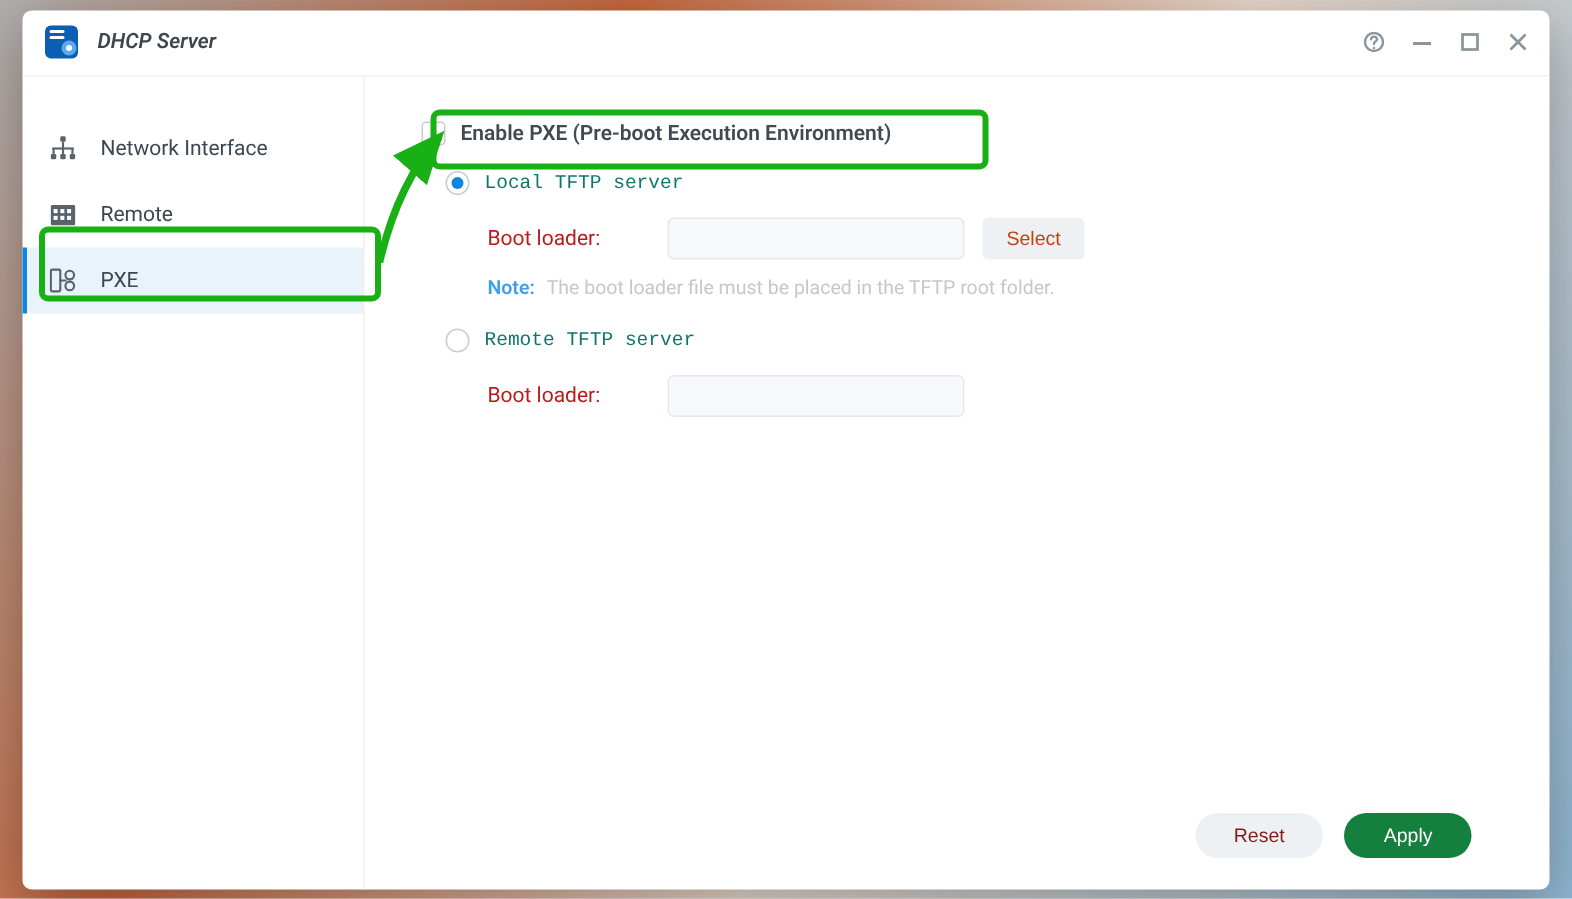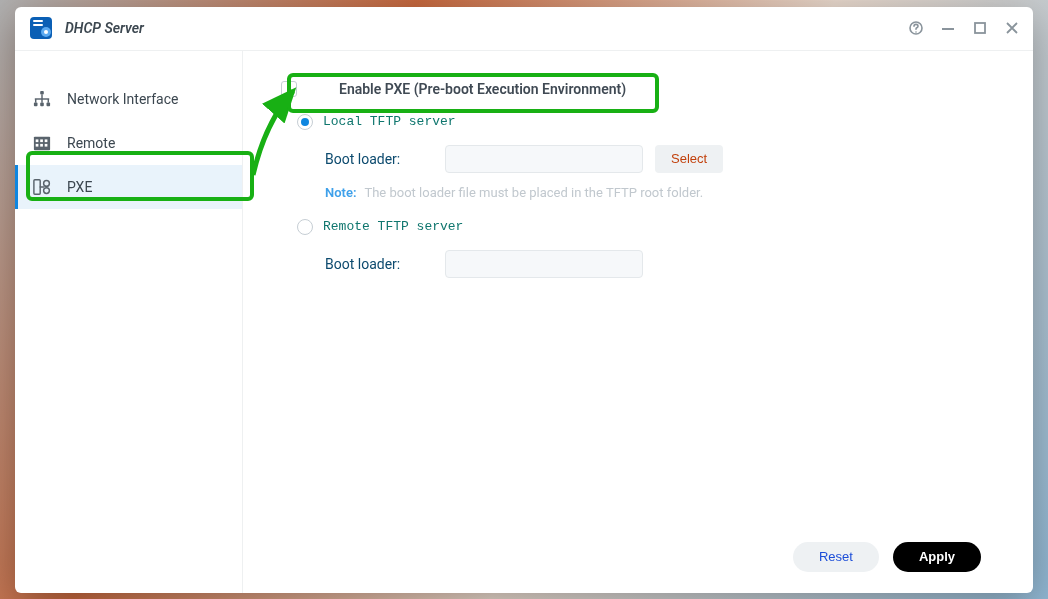--- a/index.html
+++ b/index.html
@@ -67,53 +67,53 @@
     position: relative;
     display: flex;
     flex-direction: column;
   }
   .content-inner { flex: 1; overflow: auto; }
   .ck-row { display: flex; align-items: center; height: 24px; padding: 6px 8px; }
   .checkbox {
     width: 16px; height: 16px; border: 1px solid #c6ced4; border-radius: 3px;
     margin-right: 10px; background: #fff;
   }
-  .ck-label { font-size: 14px; font-weight: 600; color: #404a54; margin-left: 32px; }
+  .ck-label { font-size: 14px; font-weight: 600; color: #404a54; }
   .indent { padding-left: 24px; margin-top: 10px; }
   .indent.deep { padding-left: 52px; }
   .radio-row { display: flex; align-items: center; height: 22px; margin-bottom: 12px; }
   .radio {
     width: 16px; height: 16px; border: 1px solid #c6ced4; border-radius: 50%;
     margin-right: 10px; display: flex; align-items:center; justify-content:center; background:#fff;
   }
   .radio .dot { width: 8px; height: 8px; border-radius: 50%; background: #0e86e0; }
   .field-row { display: flex; align-items: center; margin-bottom: 12px; }
-  .field-label { width: 120px; color: #0c4a6e; font-size: 14px; }
+  .field-label { width: 120px; color: #b91c1c; font-size: 14px; }
   .text-input {
     width: 198px; height: 28px; background:#f6f8fa; border:1px solid #e4e8eb;
     border-radius:4px;
   }
   .sel-btn {
     margin-left: 12px; height: 28px; padding: 0 16px; border-radius: 4px;
     background: #eef1f3; border: none; color: #c2410c; font-size: 13px;
   }
   .note-row { font-size: 13px; color: #c1c8ce; margin: 4px 0 16px 0; }
   .note-row .note-str { color: #3ea0ea; font-weight: 600; margin-right: 5px; }
   .disabled-text { color: #0f766e; font-family: Liberation Mono, monospace; }
   .footer {
     height: 52px; display: flex; justify-content: flex-end; align-items: center;
     gap: 14px; padding-right: 22px;
     flex-shrink: 0;
   }
   .btn {
     height: 30px; padding: 0 26px; border-radius: 15px; font-size: 13px;
     display:flex; align-items:center; justify-content:center; border:none;
   }
-  .btn-secondary { background: #eef1f3; color: #1d4ed8; }
-  .btn-primary { background: #000000; color: #fff; font-weight:700; }
+  .btn-secondary { background: #eef1f3; color: #7f1d1d; }
+  .btn-primary { background: #15803d; color: #fff; font-weight:400; }
 
   
   .anno-box {
     position: absolute;
     border: 4px solid #18b014;
     border-radius: 6px;
     pointer-events: none;
     z-index: 50;
   }
   .anno-box.sidebar-hl { left: 11px; top: 144px; width: 228px; height: 50px; }

